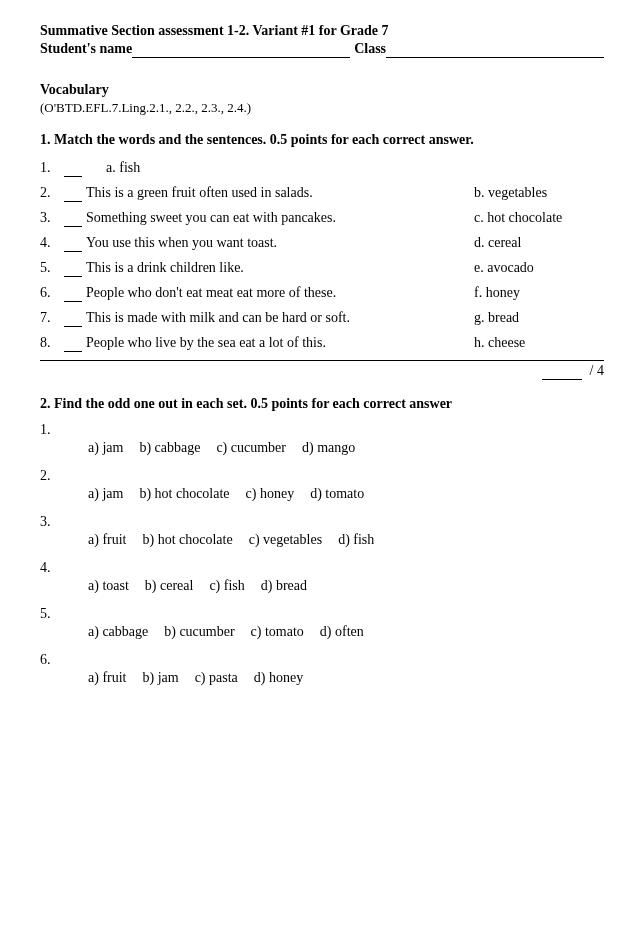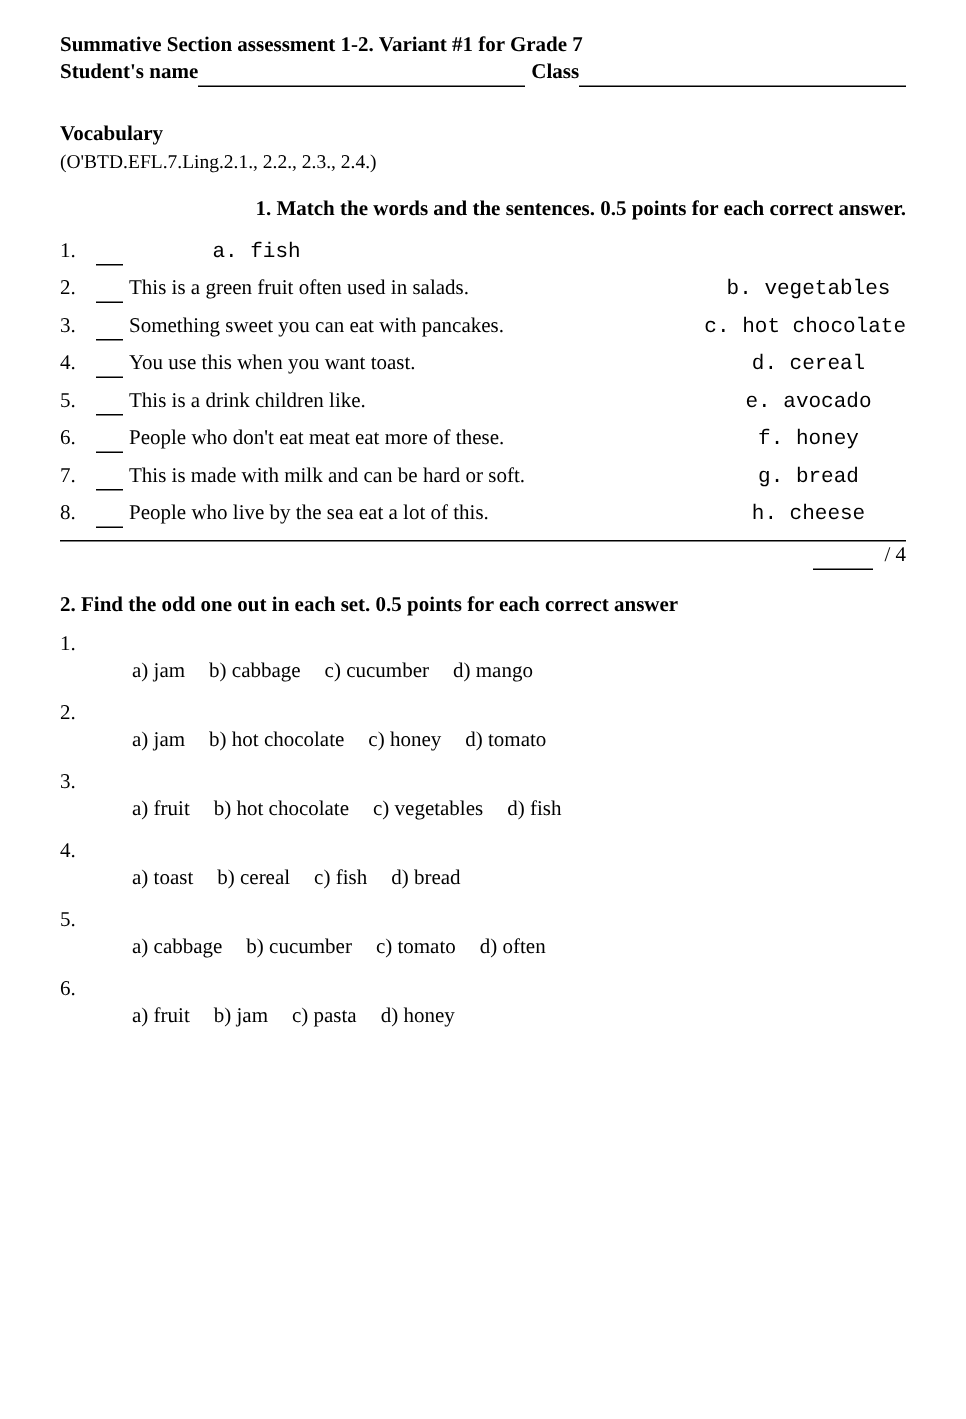--- a/index.html
+++ b/index.html
@@ -54,21 +54,20 @@
       margin-bottom: 2px;
     }
     .section-subtitle {
       font-size: 13px;
       margin-bottom: 16px;
     }
     .question-heading {
       font-weight: bold;
       font-size: 14px;
       margin-bottom: 12px;
-      text-align: right;
     }
     .match-table {
       width: 100%;
       margin-bottom: 8px;
     }
     .match-row {
       display: flex;
       align-items: baseline;
       margin-bottom: 8px;
     }
@@ -81,24 +80,23 @@
       width: 18px;
       border-bottom: 1px solid #000;
       margin-right: 4px;
     }
     .match-sentence {
       flex: 1;
       font-size: 14px;
     }
     .match-answer {
       min-width: 150px;
-      text-align: center;
+      text-align: left;
       font-size: 14px;
       padding-left: 20px;
-      font-family: Liberation Mono, monospace;
     }
     .score-line {
       text-align: right;
       font-size: 14px;
       margin-bottom: 16px;
       border-top: 1px solid #000;
       padding-top: 2px;
     }
     .score-box {
       display: inline-block;

